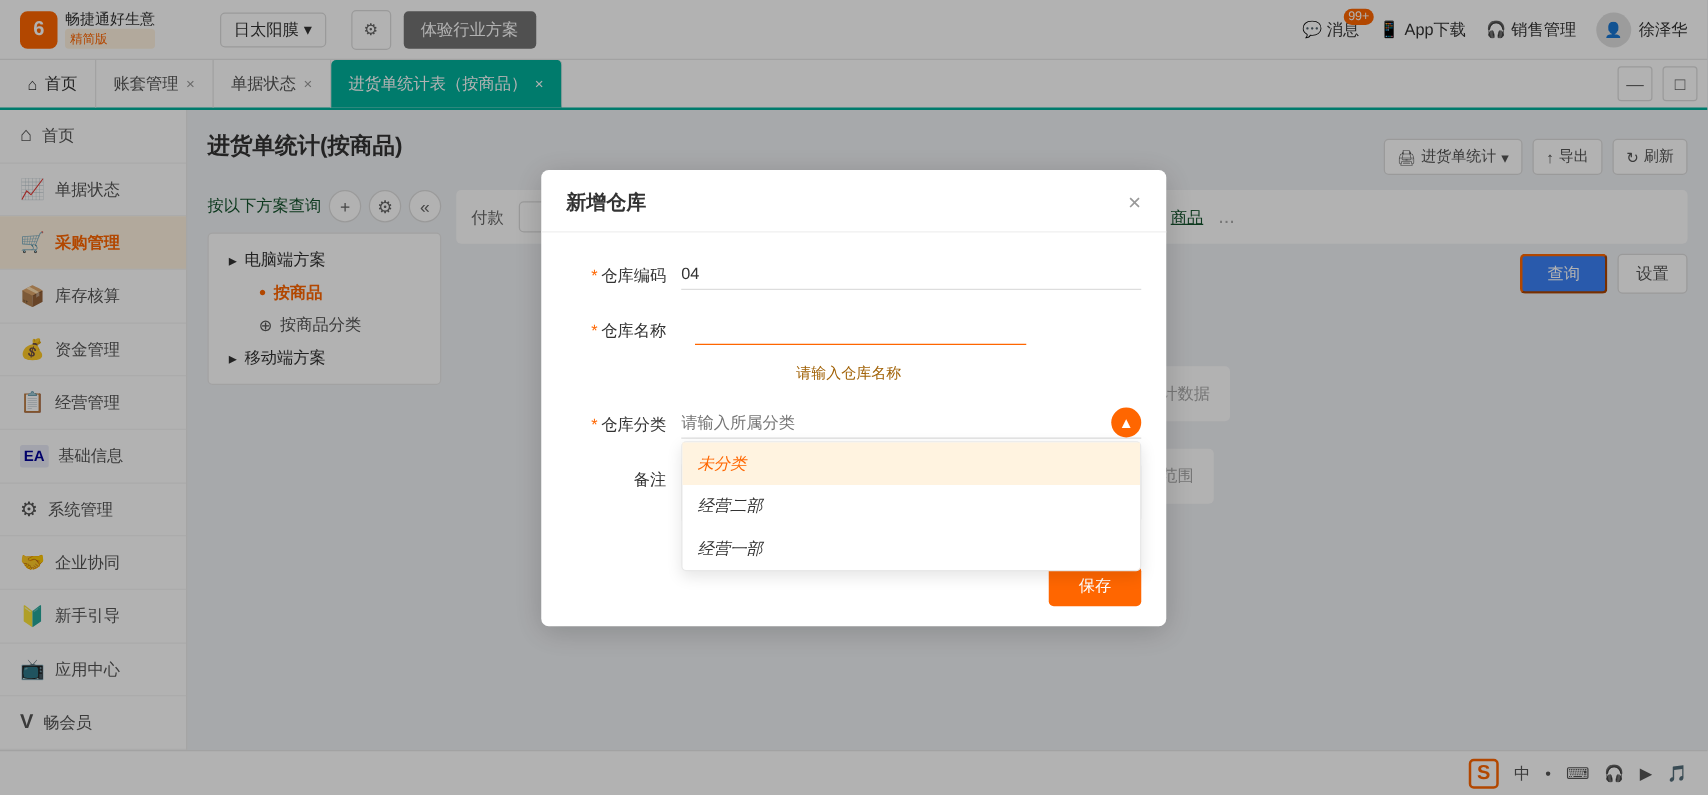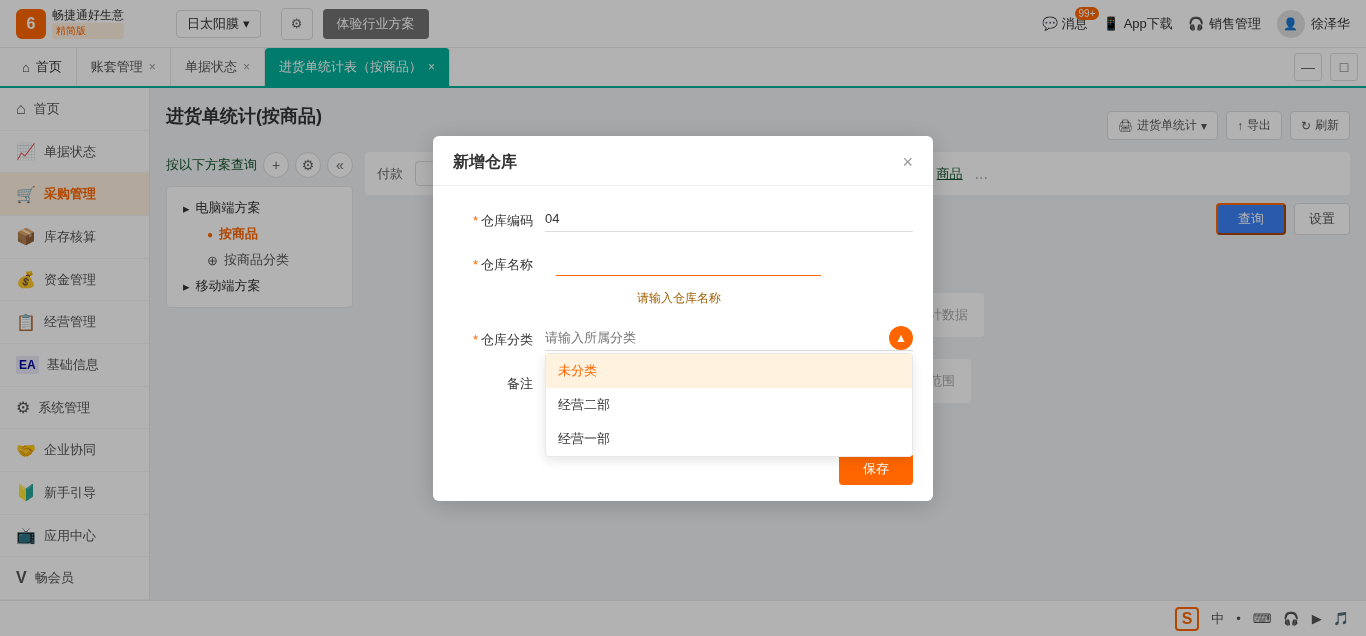--- a/index.html
+++ b/index.html
@@ -179,21 +179,21 @@
       display: flex; align-items: center; justify-content: center;
       color: #fff; font-size: 12px; cursor: pointer;
     }
     .dropdown-list {
       position: absolute; top: 100%; left: 0; right: 0;
       background: #fff; border: 1px solid #e8e8e8; border-radius: 4px;
       box-shadow: 0 4px 12px rgba(0,0,0,0.1); z-index: 200;
       margin-top: 2px;
     }
     .dropdown-item {
-      padding: 8px 12px; font-size: 13px; color: #333; cursor: pointer;
+      padding: 8px 12px; font-size: 13px; color: #333; cursor: pointer; font-style: italic;
     }
     .dropdown-item.selected { background: #fff3e0; color: #f60; }
     .form-textarea {
       flex: 1; border: 1px solid #ddd; border-radius: 4px;
       padding: 5px 8px; font-size: 13px; color: #333; outline: none;
       min-height: 50px; resize: none; background: transparent;
     }
     .modal-footer {
       padding: 16px 20px; display: flex; justify-content: flex-end; gap: 10px;
     }

